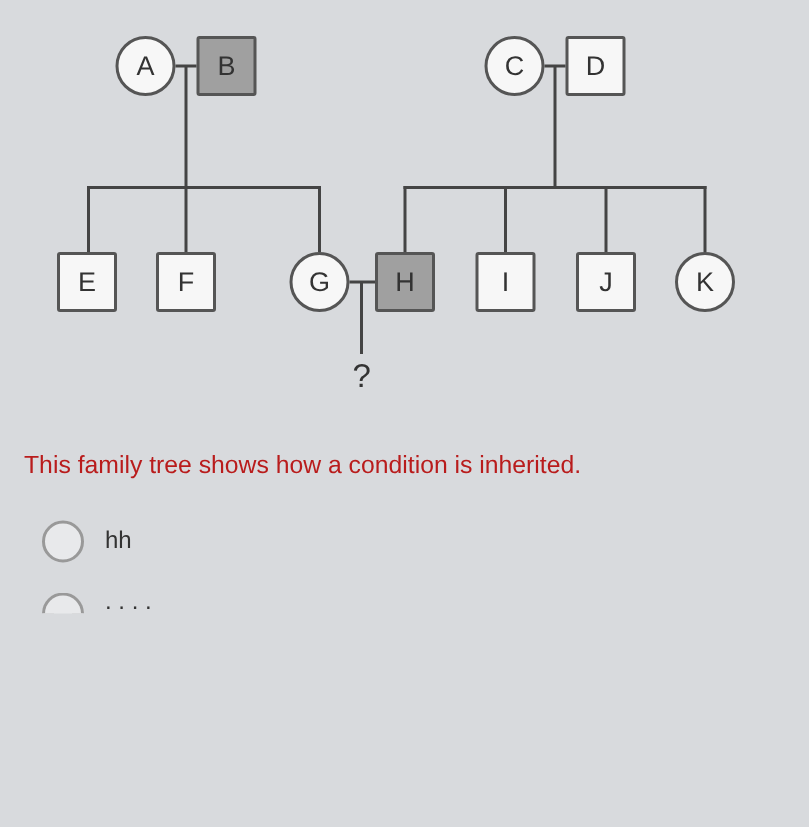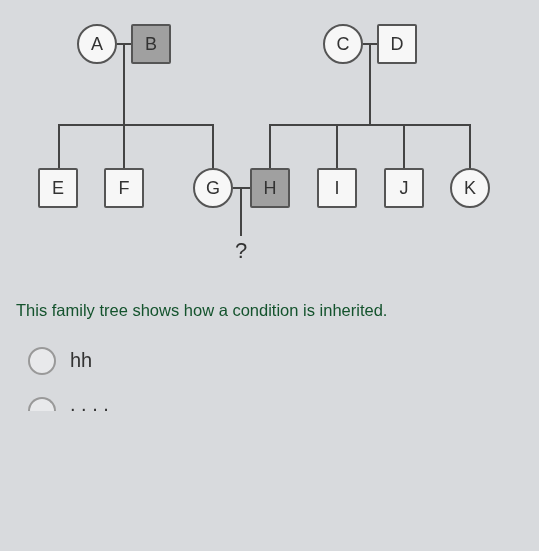--- a/index.html
+++ b/index.html
@@ -37,21 +37,21 @@
   }
   .qmark {
     position: absolute;
     font-size: 22px;
     color: #333;
   }
   .textblock {
     padding: 8px 16px 0 16px;
     font-size: 16.5px;
     line-height: 1.5;
-    color: #14532d;
+    color: #b91c1c;
   }
   .textblock p { margin-bottom: 14px; }
   .options {
     padding: 10px 16px 0 28px;
   }
   .option {
     display: flex;
     align-items: center;
     gap: 14px;
     margin-bottom: 18px;
@@ -64,21 +64,21 @@
     background: #e8e9eb;
     flex-shrink: 0;
   }
   .radio.partial {
     width: 28px;
     height: 14px;
     border-radius: 28px 28px 0 0;
     border-bottom: none;
   }
   .opt-label {
-    font-size: 20px;
+    font-size: 16px;
     color: #333;
   }
 </style>
 </head>
 <body>
 
 <div class="diagram">
 
   <div class="node circle" style="left:77px; top:24px;">
       <span>A</span>

